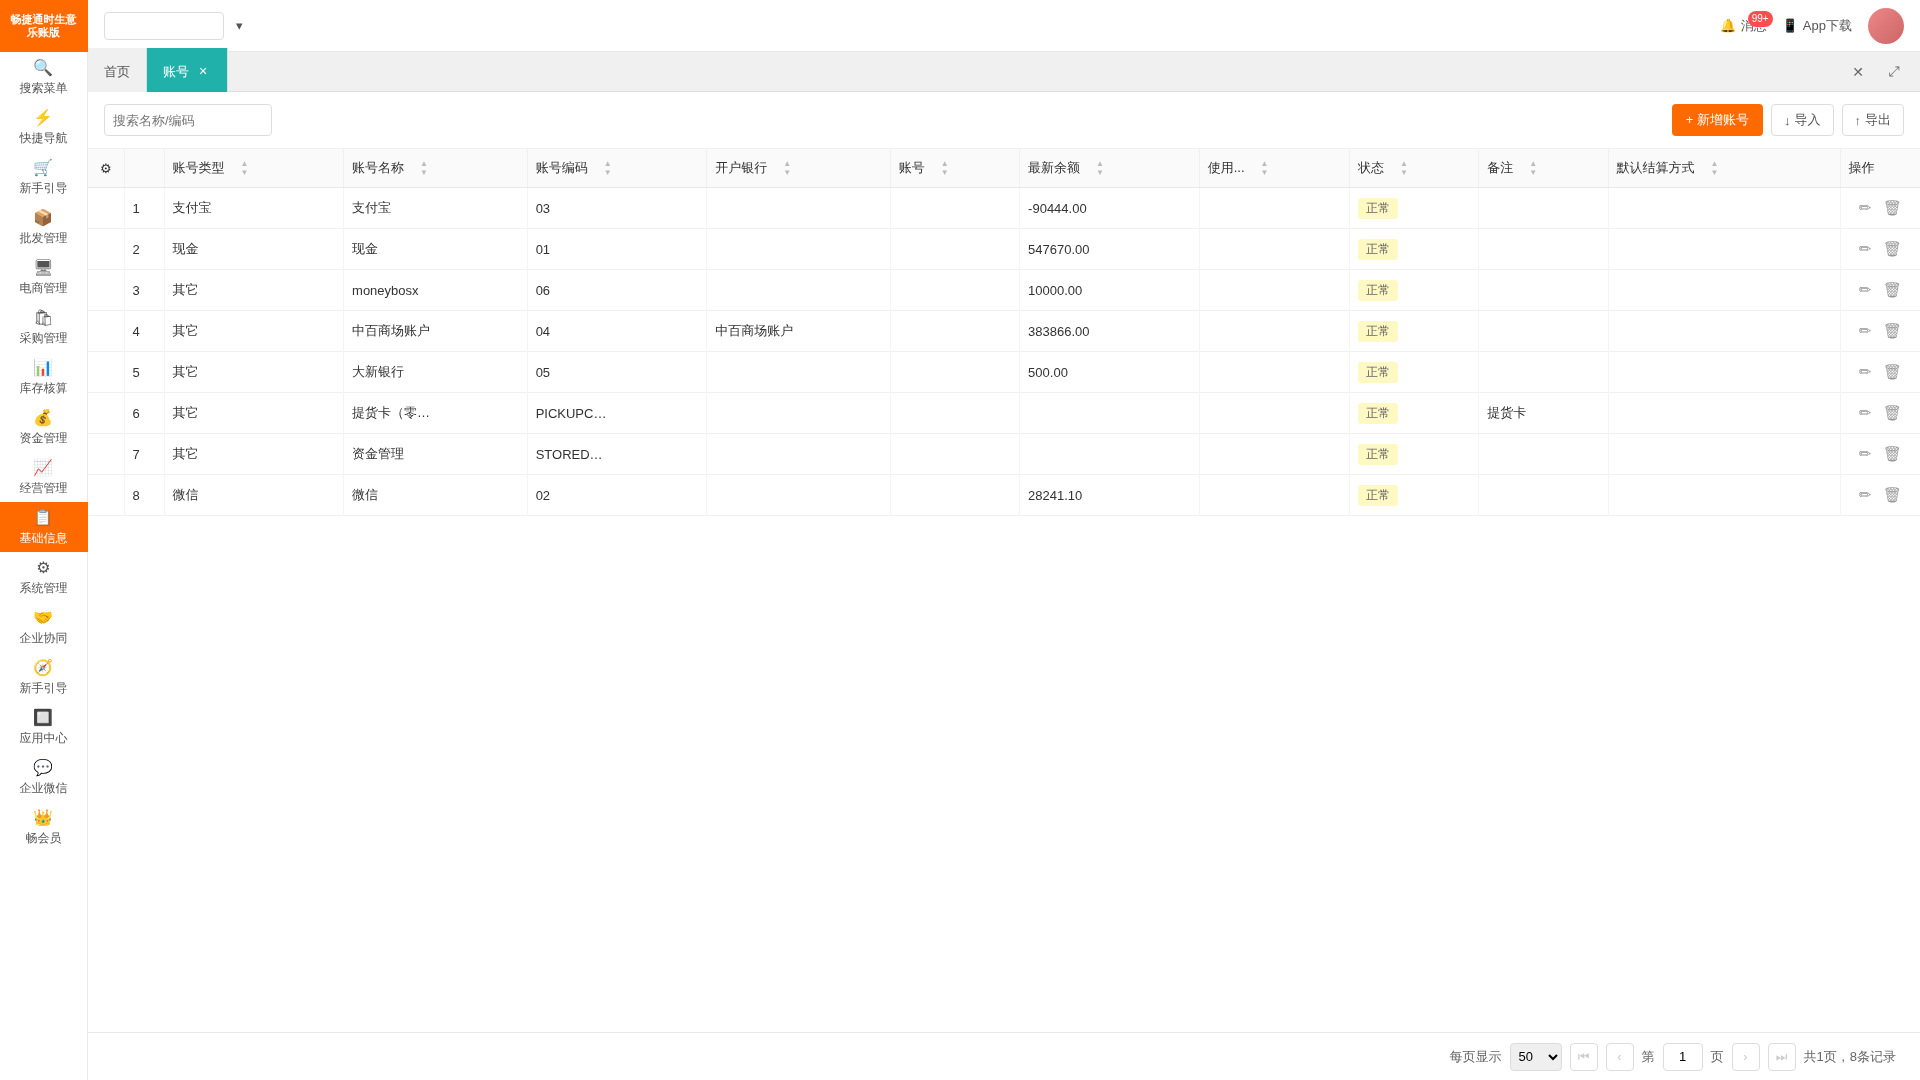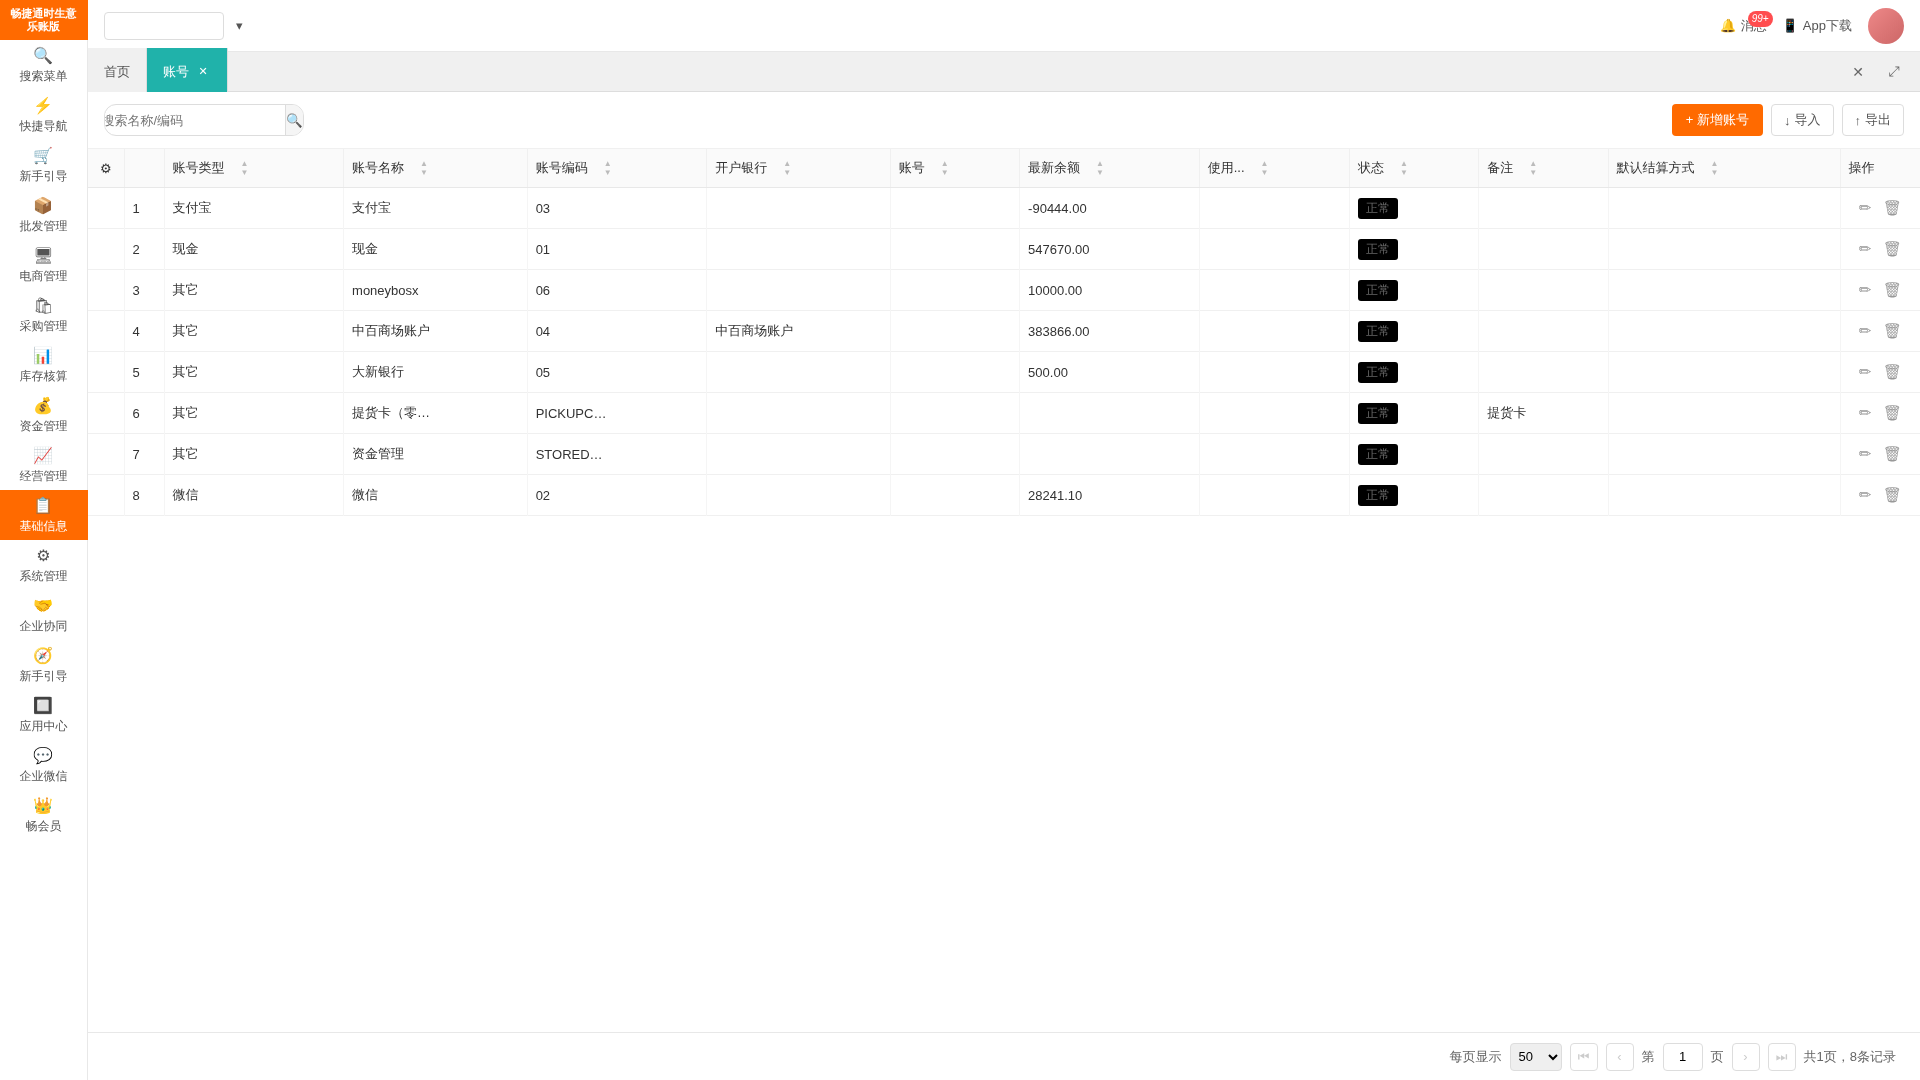--- a/index.html
+++ b/index.html
@@ -11,21 +11,21 @@
       background: #fff;
       border-right: 1px solid #e8e8e8;
       display: flex;
       flex-direction: column;
       align-items: center;
       padding-top: 0;
       flex-shrink: 0;
     }
     .sidebar-logo {
       width: 88px;
-      height: 40px;
+      height: 52px;
       background: #ff6a00;
       display: flex;
       align-items: center;
       justify-content: center;
       flex-direction: column;
     }
     .sidebar-logo-text {
       color: #fff;
       font-size: 11px;
       font-weight: bold;
@@ -105,21 +105,20 @@
       top: -6px;
       right: -6px;
       background: #ff4d4f;
       color: #fff;
       border-radius: 10px;
       font-size: 10px;
       padding: 0 4px;
       min-width: 16px;
       text-align: center;
       line-height: 16px;
-      font-style: italic;
     }
     .topbar-app {
       display: flex;
       align-items: center;
       gap: 4px;
       cursor: pointer;
       color: #555;
       font-size: 13px;
     }
     .topbar-avatar {
@@ -200,25 +199,24 @@
       display: flex;
       align-items: center;
       justify-content: space-between;
       border-bottom: 1px solid #f0f0f0;
       flex-shrink: 0;
     }
     .search-box {
       display: flex;
       align-items: center;
       border: 1px solid #ddd;
-      border-radius: 12px;
+      border-radius: 4px;
       overflow: hidden;
-      width: 200px;
+      width: 168px;
       height: 32px;
-      justify-content: flex-end;
     }
     .search-input {
       flex: 1;
       border: none;
       outline: none;
       padding: 0 8px;
       font-size: 13px;
       color: #333;
     }
     .search-btn {
@@ -295,21 +293,21 @@
     tbody td {
       padding: 9px 8px;
       color: #333;
       border-right: 1px solid #f5f5f5;
       white-space: nowrap;
     }
     tbody td:last-child { border-right: none; }
     .status-badge {
       display: inline-block;
       padding: 2px 8px;
-      background: #000000;
+      background: #fef9c3;
       color: #666;
       border-radius: 3px;
       font-size: 12px;
     }
     .gear-col { width: 36px; text-align: center; }
     .action-col { text-align: center; white-space: nowrap; }
     .action-btn {
       background: none;
       border: none;
       cursor: pointer;

